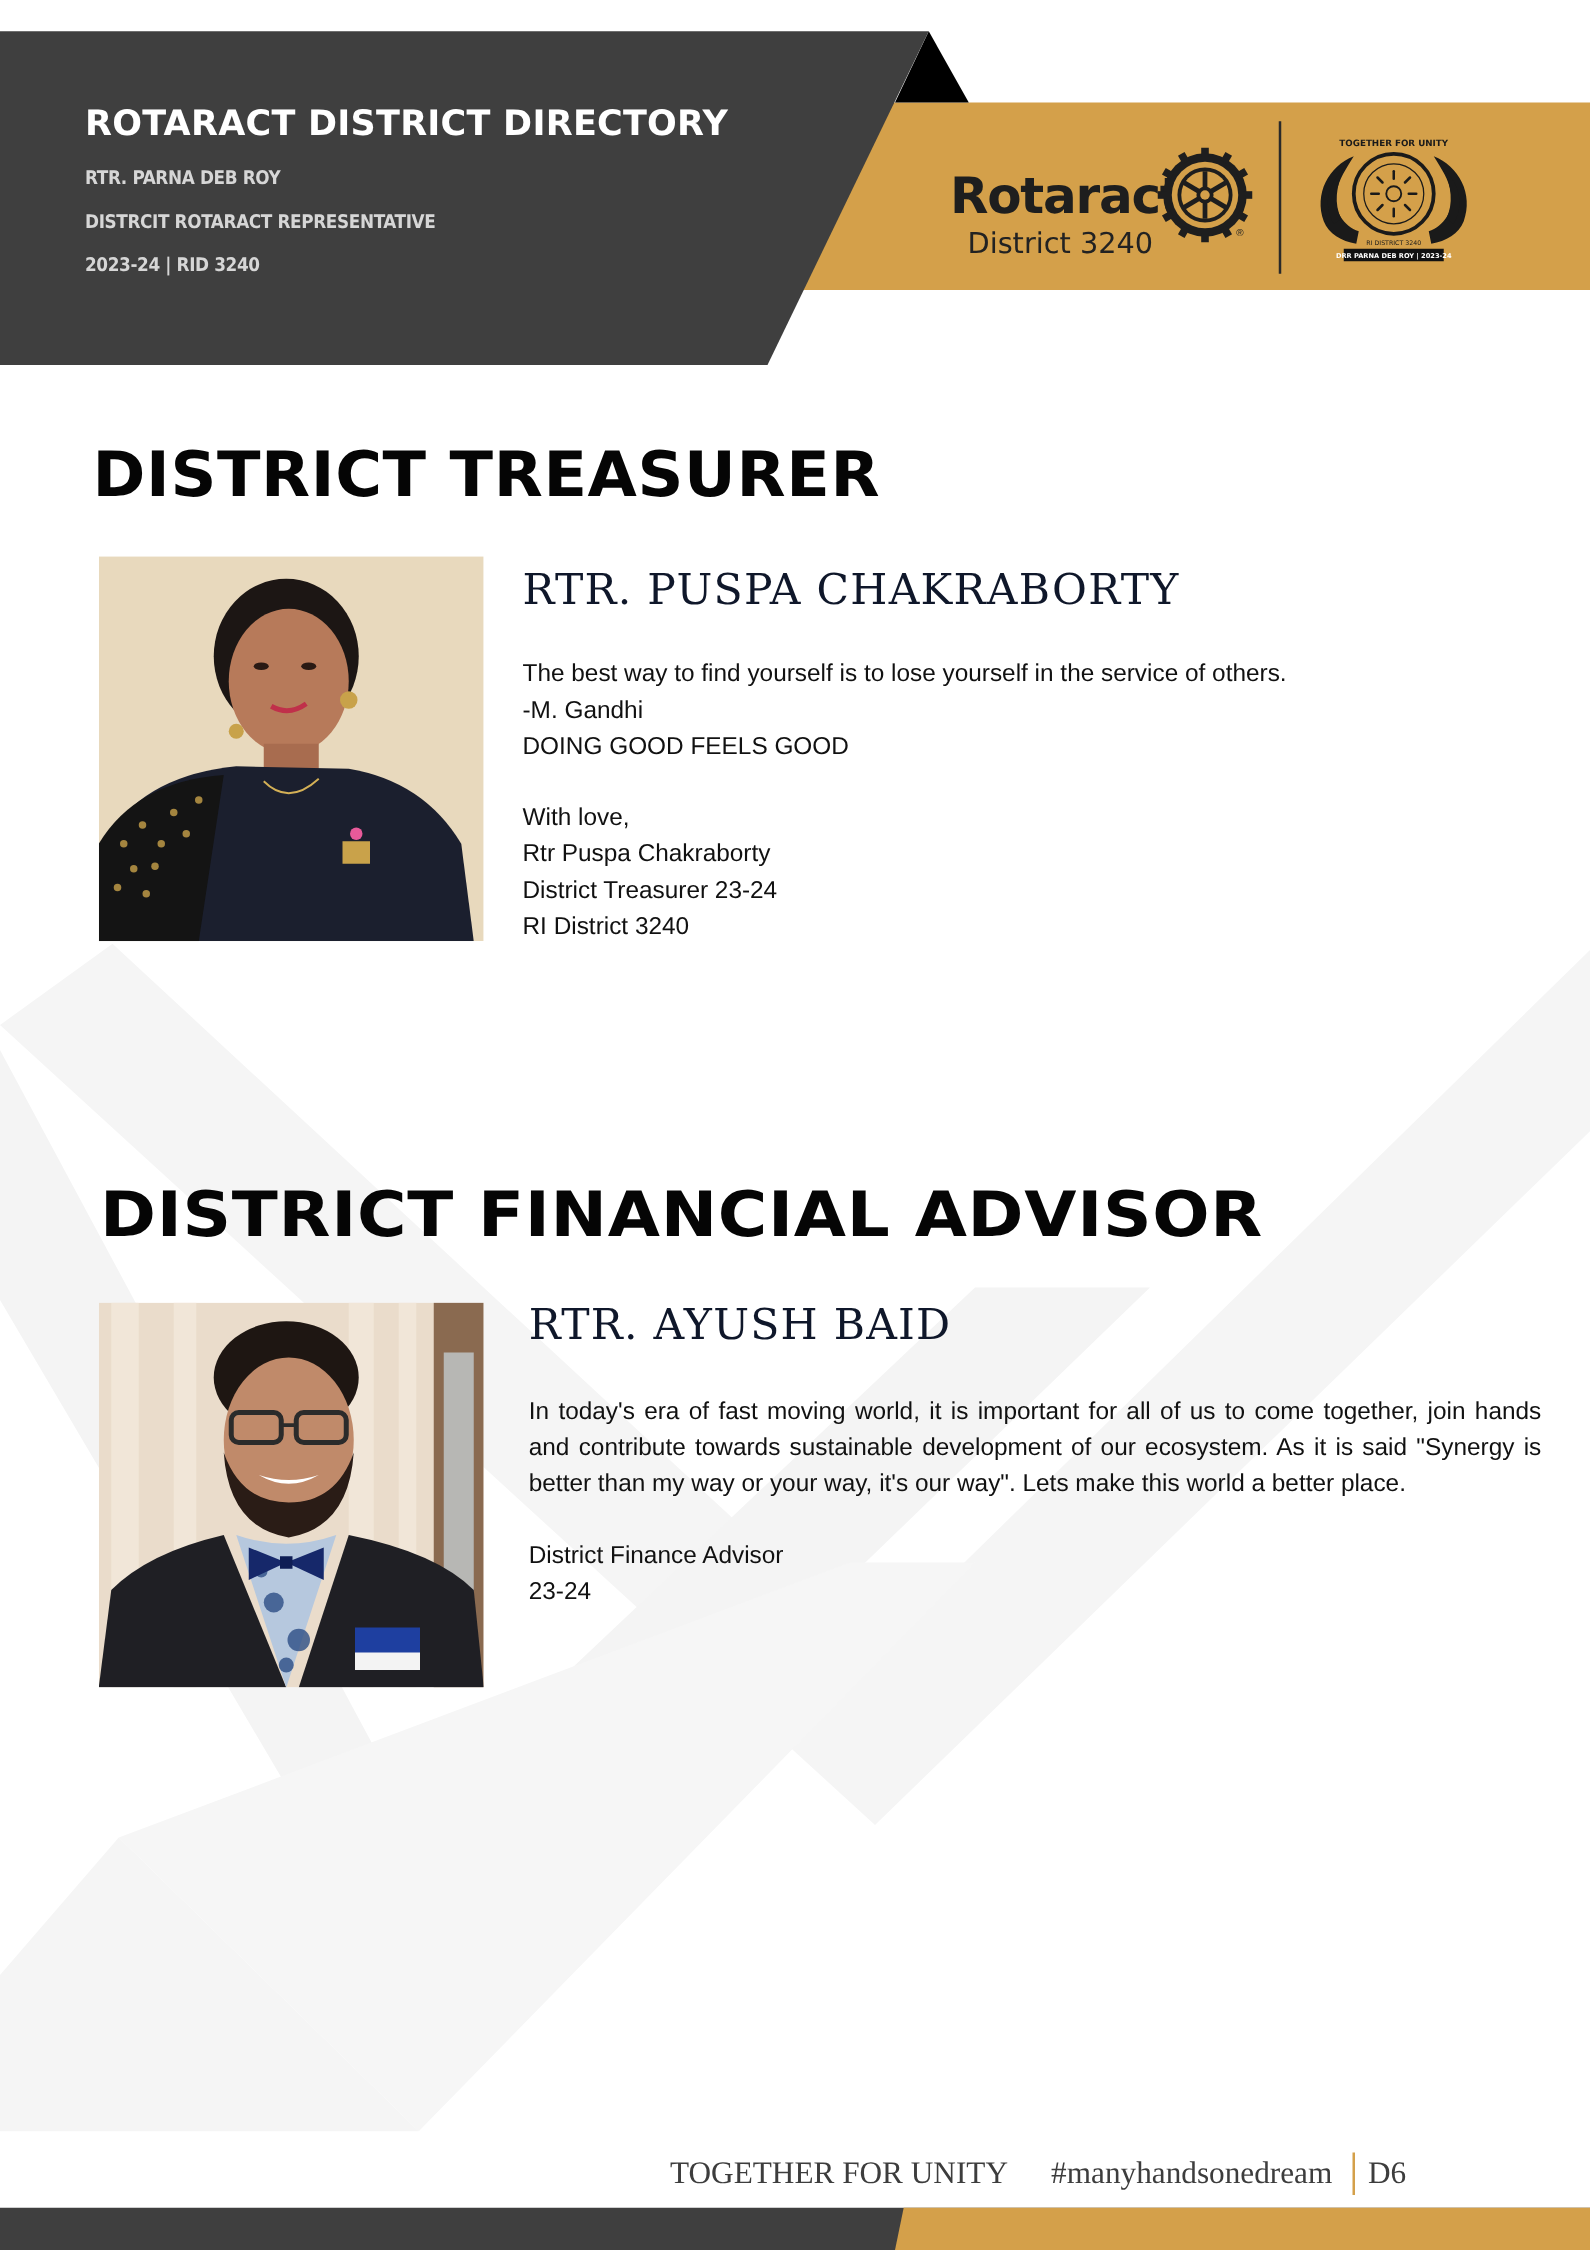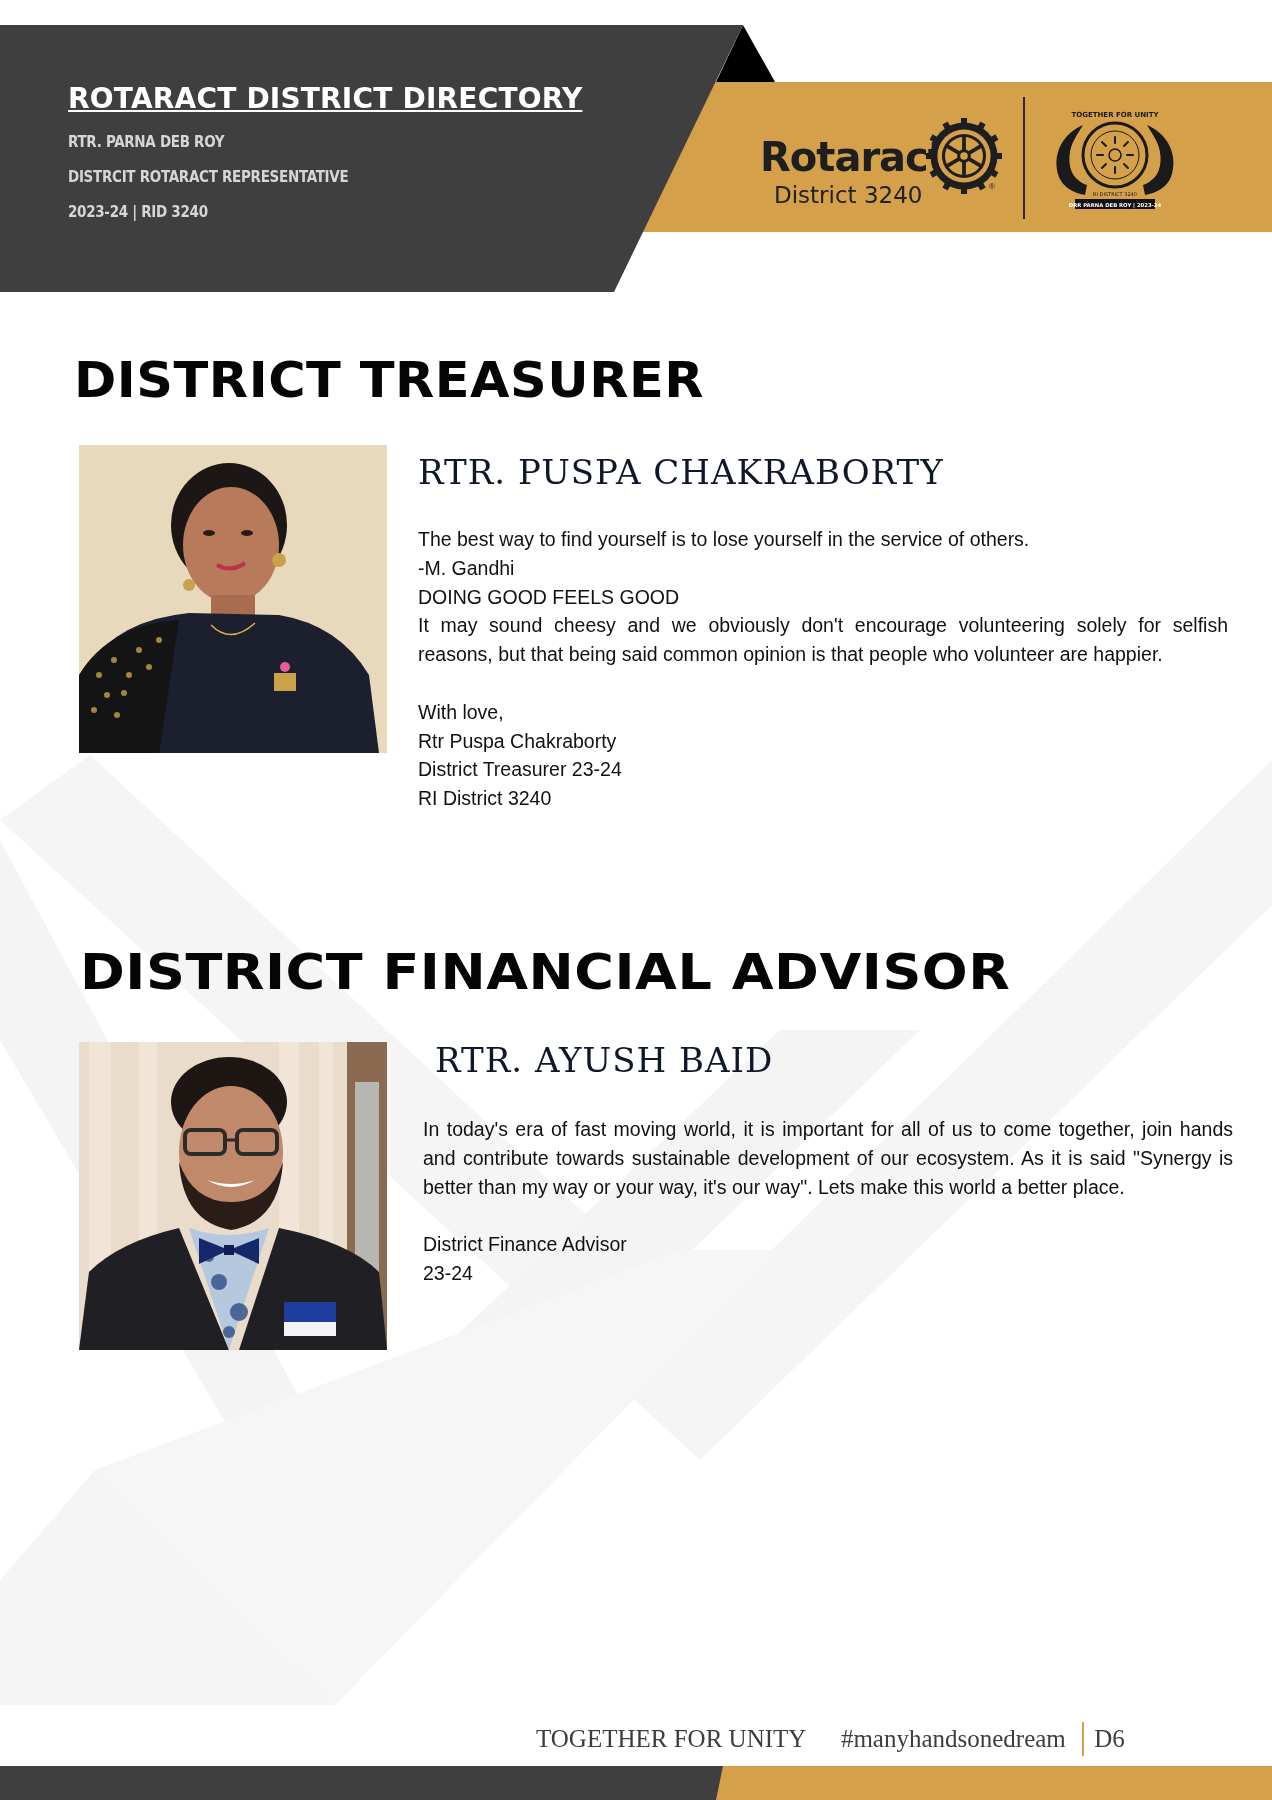--- a/index.html
+++ b/index.html
@@ -9,21 +9,21 @@
     font-family: "Liberation Sans", sans-serif;
     color: #111;
   }
 
   
   .bg-svg { position: absolute; left: 0; top: 0; width: 1272px; height: 1800px; z-index: 0; }
 
   
   .hdr-svg { position: absolute; left: 0; top: 0; width: 1272px; height: 300px; z-index: 1; }
   .hdr-text { position: absolute; left: 68px; z-index: 2; font-family: "DejaVu Sans", sans-serif; }
-  .hdr-title { top: 82px; font-size: 28px; font-weight: bold; color: #ffffff; letter-spacing: 0.2px; text-decoration: underline; }
+  .hdr-title { top: 82px; font-size: 28px; font-weight: bold; color: #ffffff; letter-spacing: 0.2px; }
   .hdr-sub { font-size: 15px; font-weight: bold; color: #d6d6d6; font-family: "DejaVu Sans Condensed", "DejaVu Sans", sans-serif; letter-spacing: -0.3px; }
   .hdr-sub1 { top: 133px; }
   .hdr-sub2 { top: 168px; }
   .hdr-sub3 { top: 203px; }
 
   
   .logo-wrap { position: absolute; top: 96px; left: 760px; z-index: 3; }
   .rotaract-word { position: absolute; left: 0; top: 38px; font-family: "DejaVu Sans", sans-serif; font-size: 40px; font-weight: bold; color: #1e1e1e; letter-spacing: -1px; white-space: nowrap; }
   .rotaract-district { position: absolute; left: 14px; top: 86px; font-family: "DejaVu Sans", sans-serif; font-size: 23px; color: #222; white-space: nowrap; }
   .wheel { position: absolute; left: 166px; top: 22px; width: 76px; height: 76px; }
@@ -44,21 +44,21 @@
   .photo { position: absolute; z-index: 2; width: 308px; height: 308px; overflow: hidden; }
   .photo1 { left: 79px; top: 445px; }
   .photo2 { left: 79px; top: 1042px; }
 
   .person-name {
     position: absolute; z-index: 2;
     font-family: "DejaVu Serif", serif; font-size: 34px; color: #0f172a;
     letter-spacing: 1px; white-space: nowrap;
   }
   .pn1 { left: 418px; top: 452px; }
-  .pn2 { left: 435px; top: 1040px; text-align: center; }
+  .pn2 { left: 423px; top: 1040px; text-align: center; }
 
   .bio {
     position: absolute; z-index: 2;
     font-family: "Liberation Sans", sans-serif; font-size: 19.5px; line-height: 28.8px;
     color: #111; text-align: justify;
   }
   .bio p { margin: 0; }
   .bio .gap { height: 28.8px; }
   .bio1 { left: 418px; top: 525px; width: 810px; }
   .bio2 { left: 423px; top: 1115px; width: 810px; }
@@ -197,21 +197,20 @@
     <circle cx="206" cy="222" r="5" fill="#e85a9a"></circle>
   </svg>
 </div>
 
 <div class="person-name pn1">RTR. PUSPA CHAKRABORTY</div>
 
 <div class="bio bio1">
   <p>The best way to find yourself is to lose yourself in the service of others.</p>
   <p>-M. Gandhi</p>
   <p>DOING GOOD FEELS GOOD</p>
-  <p>It may sound cheesy and we obviously don't encourage volunteering solely for selfish reasons, but that being said common opinion is that people who volunteer are happier.</p>
   <div class="gap"></div>
   <p>With love,</p>
   <p>Rtr Puspa Chakraborty</p>
   <p>District Treasurer 23-24</p>
   <p>RI District 3240</p>
 </div>
 
 <div class="section-title st2">DISTRICT FINANCIAL ADVISOR</div>
 
 <div class="photo photo2" title="Portrait of Rtr. Ayush Baid">

